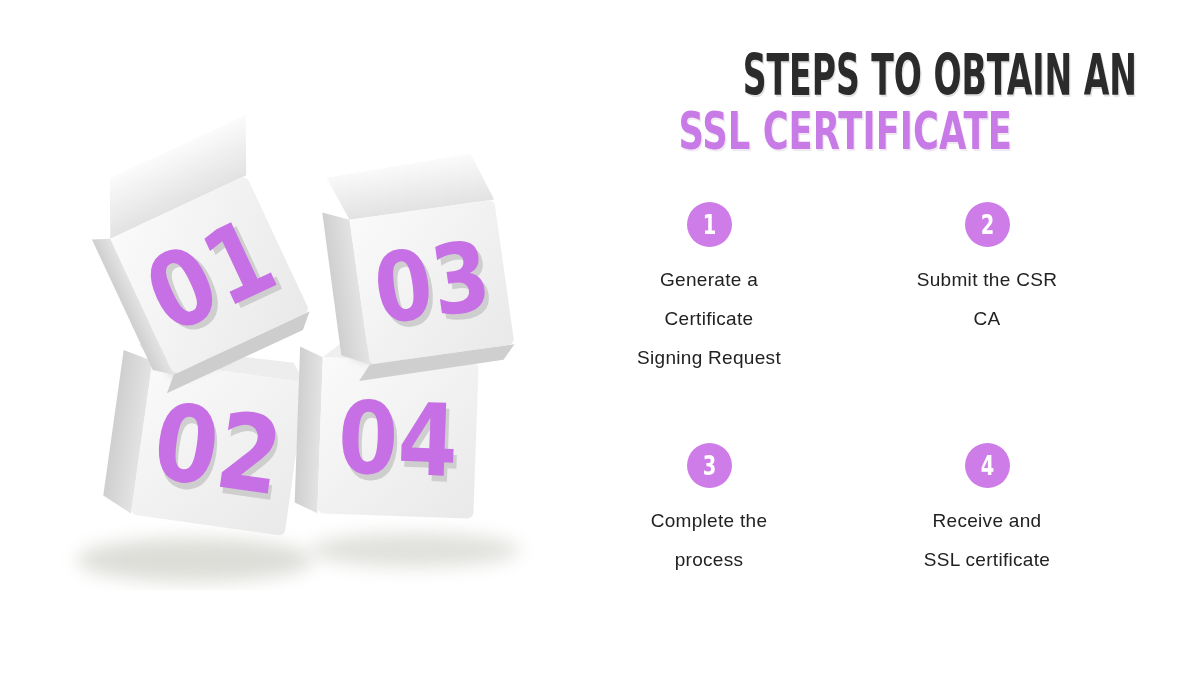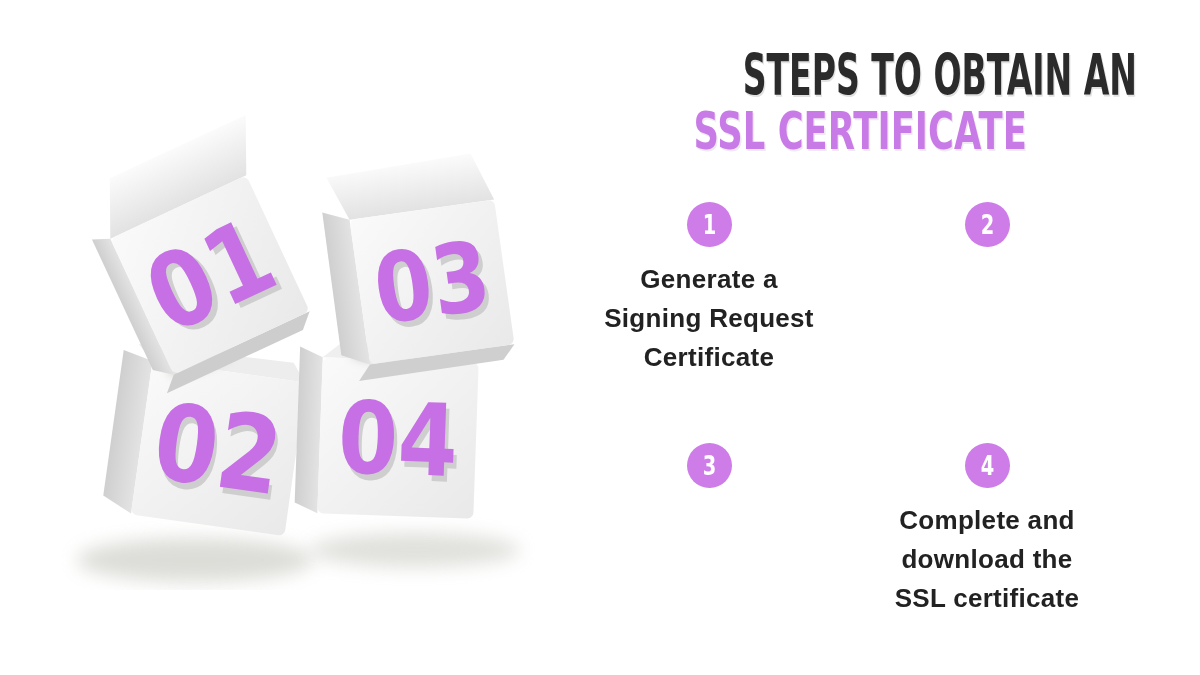--- a/index.html
+++ b/index.html
@@ -12,21 +12,21 @@
   }
   html,body{margin:0;padding:0;background:#e8e8e8;}
   .canvas{
     position:relative;width:1200px;height:675px;overflow:hidden;
     background:var(--background,#fff);
     font-family:"Liberation Sans", sans-serif;
   }
   
   .illustration{position:absolute;left:60px;top:90px;width:500px;height:500px;}
   
-  .header{position:absolute;left:600px;top:48px;width:520px;text-align:center;}
+  .header{position:absolute;left:600px;top:48px;width:520px;text-align:left;}
   .header .line1{
     font-family:"DejaVu Sans", sans-serif;
     font-weight:800;font-size:57px;line-height:54px;color:var(--heading-ink,#2b2b2b);
     display:inline-block;transform:scaleX(0.58);transform-origin:center;
     white-space:nowrap;letter-spacing:0;
     text-shadow:2px 2px 0 rgba(120,120,120,0.22);
   }
   .header .line2{
     font-family:"DejaVu Sans", sans-serif;
     font-weight:800;font-size:52px;line-height:50px;color:var(--accent-purple,#c87ae6);
@@ -45,21 +45,21 @@
     width:45px;height:45px;border-radius:50%;
     background:var(--badge-purple,#cd7ce8);
     margin:0 auto 13px auto;
     display:flex;align-items:center;justify-content:center;
   }
   .badge span{
     color:#ffffff;font-family:"DejaVu Sans", sans-serif;font-weight:800;
     font-size:27px;display:inline-block;transform:scaleX(0.72);
   }
   .step .lines{
-    font-size:26px;line-height:39px;font-weight:700;
+    font-size:19px;line-height:39px;font-weight:400;
     color:var(--body-text,#222);letter-spacing:0.3px;
   }
 </style>
 </head>
 <body>
 
 <div class="canvas">
 
   <svg class="illustration" viewBox="0 0 500 500" aria-hidden="true">
     <defs>
@@ -140,45 +140,48 @@
     <span class="line-wrap"><span class="line1">STEPS TO OBTAIN AN</span></span>
     <span class="line-wrap"><span class="line2">SSL CERTIFICATE</span></span>
   </div>
 
   <div class="step step-1">
     <div class="badge">
       <span>1</span>
     </div>
     <div class="lines">
       <div>Generate a</div>
+      <div>Certificate</div>
       <div>Signing Request</div>
-      <div>Certificate</div>
     </div>
   </div>
 
   <div class="step step-2">
     <div class="badge">
       <span>2</span>
     </div>
     <div class="lines">
+      <div>Submit the CSR</div>
+      <div>CA</div>
     </div>
   </div>
 
   <div class="step step-3">
     <div class="badge">
       <span>3</span>
     </div>
     <div class="lines">
+      <div>Complete the</div>
+      <div>process</div>
     </div>
   </div>
 
   <div class="step step-4">
     <div class="badge">
       <span>4</span>
     </div>
     <div class="lines">
-      <div>Complete and</div>
-      <div>download the</div>
+      <div>Receive and</div>
       <div>SSL certificate</div>
     </div>
   </div>
 
 </div>
 
 </body></html>

